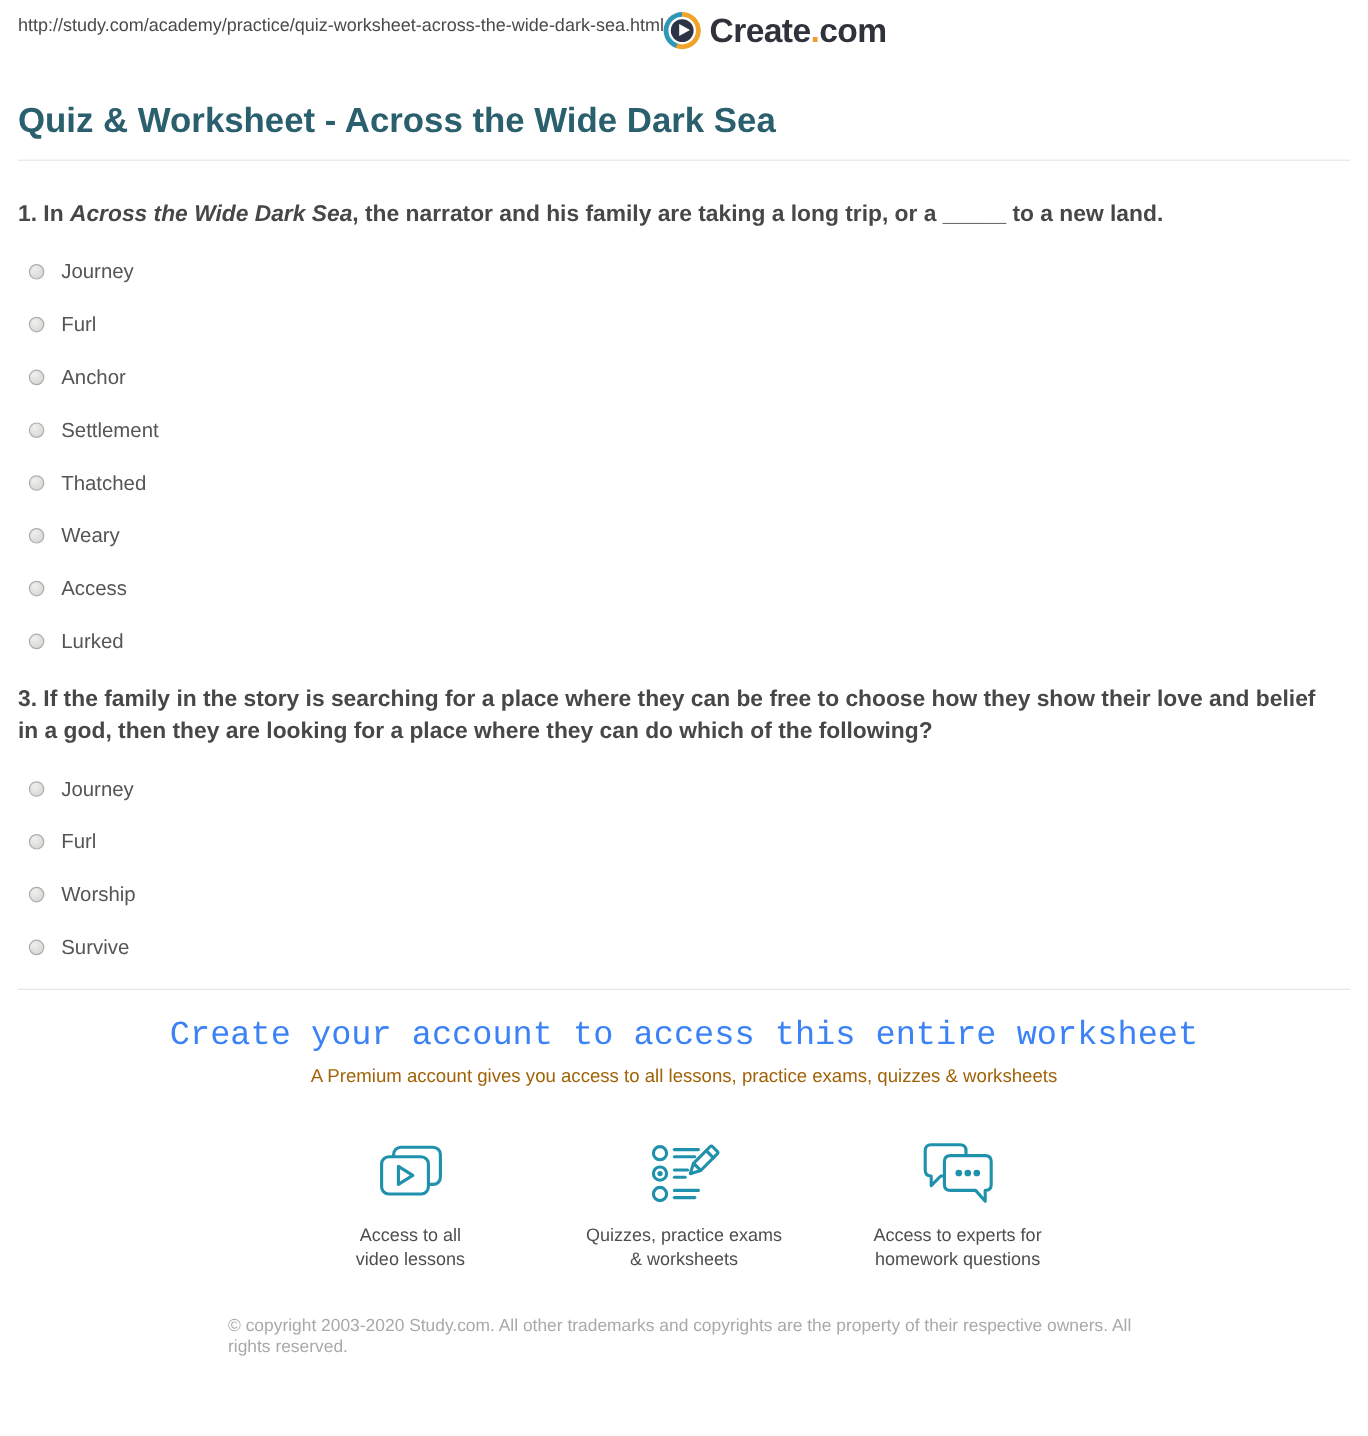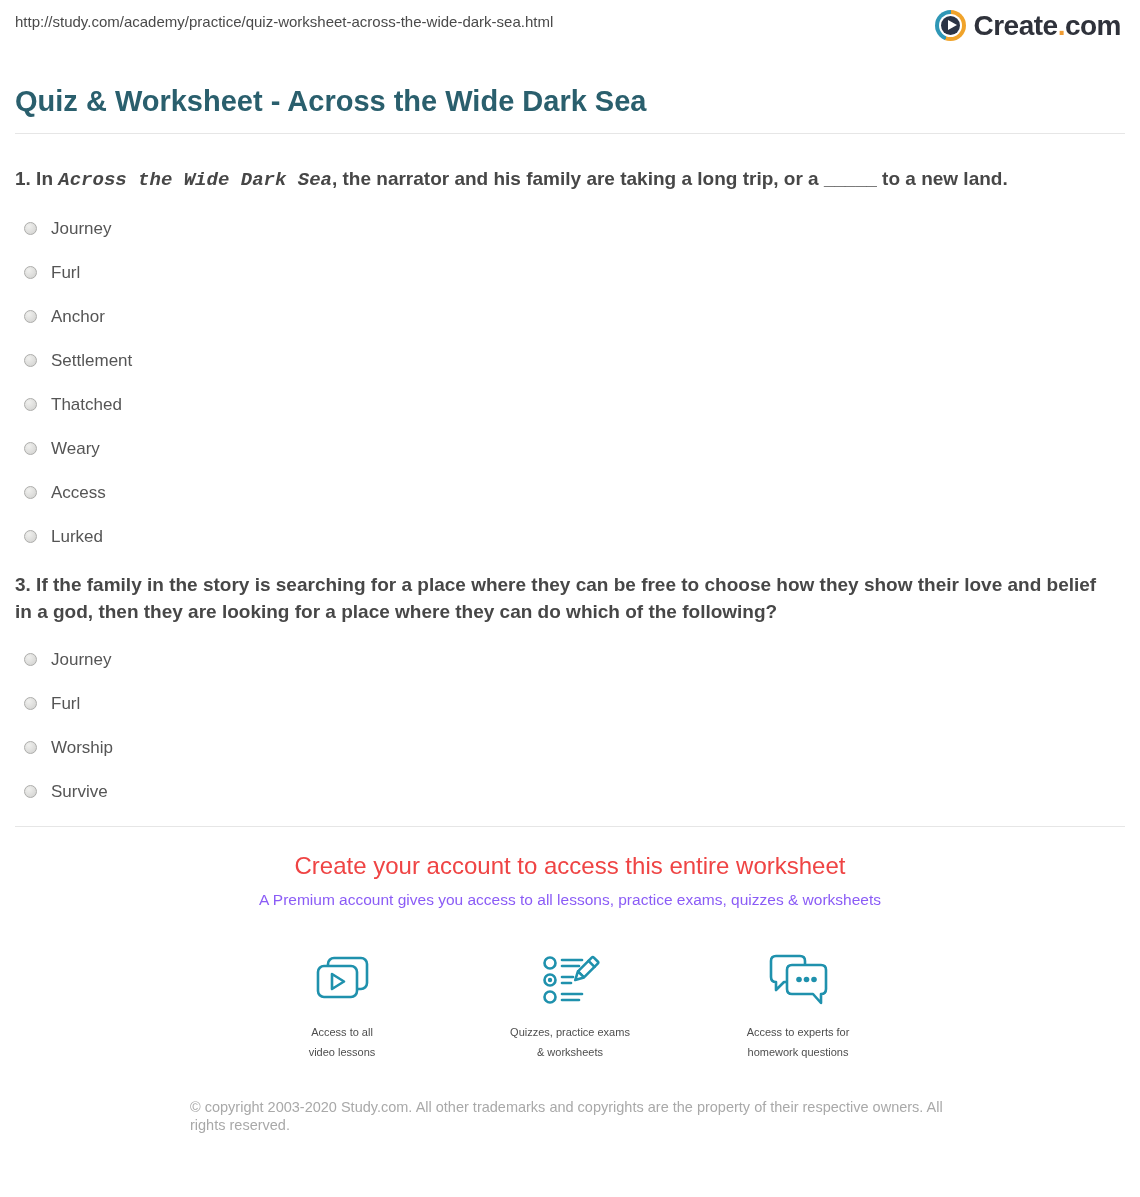--- a/index.html
+++ b/index.html
@@ -5,56 +5,56 @@
   html,body{margin:0;padding:0;background:#fff;}
   body{
     width:1140px;
     font-family:"Liberation Sans","DejaVu Sans",sans-serif;
     color:#4a4a4a;
     -webkit-font-smoothing:antialiased;
   }
   .page{width:1140px;box-sizing:border-box;padding:0 15px;}
 
   
-  .topbar{display:flex;justify-content:space-between;align-items:flex-start;padding-top:10px;height:46px;}
+  .topbar{display:flex;align-items:flex-start;padding-top:10px;height:46px;}
   .url{font-size:15px;color:#4a4a4a;padding-top:3px;}
   .logo{display:flex;align-items:center;gap:7px;padding-right:4px;}
   .logo-mark{width:31px;height:31px;border-radius:50%;position:relative;
     background:conic-gradient(from 200deg,#2f97b6 0 160deg,#f0a32a 160deg 360deg);}
   .logo-mark::before{content:"";position:absolute;inset:4px;background:#fff;border-radius:50%;}
   .logo-mark::after{content:"";position:absolute;inset:6px;background:#2b3445;border-radius:50%;}
   .logo-play{position:absolute;left:13px;top:10px;width:0;height:0;z-index:2;
     border-left:9px solid #fff;border-top:5.5px solid transparent;border-bottom:5.5px solid transparent;}
   .logo-text{font-size:28px;font-weight:600;color:#2f323b;letter-spacing:-0.5px;line-height:31px;}
   .logo-text .dot{color:#f09c33;}
 
   
   h1.page-title{margin:27px 0 0 0;font-size:29px;font-weight:700;color:#2a5f6d;line-height:36px;}
   .divider{border:none;border-top:1px solid #e6e6e6;margin:14px 0 0 0;}
 
   
   .quiz{margin-top:31px;}
   .question-block{margin-bottom:20px;}
   .question{font-size:19px;font-weight:700;color:#474747;line-height:1.45;margin:0 0 24px 0;max-width:1095px;}
-  .question .italic{font-style:italic;font-family:Liberation Mono, monospace;}
+  .question .italic{font-style:italic;}
   .option{display:flex;align-items:center;gap:14px;margin-bottom:24px;margin-left:9px;height:20px;}
   .radio{width:11px;height:11px;border-radius:50%;border:1px solid #adadab;flex:0 0 auto;
     background:radial-gradient(circle at 35% 30%,#f0f0ee 0%,#dddddb 60%,#cfcfcd 100%);}
   .option-label{font-size:17px;color:#555;line-height:20px;}
 
   .divider2{border:none;border-top:1px solid #e6e6e6;margin:20px 0 0 0;}
 
   
   .cta{text-align:center;margin-top:24px;}
-  .cta-heading{font-size:24px;font-weight:400;color:#ef4444;margin:0;line-height:30px;}
-  .cta-sub{font-size:15.5px;color:#8b5cf6;margin-top:9px;line-height:20px;}
+  .cta-heading{font-size:28px;font-weight:400;color:#3b82f6;margin:0;line-height:30px;font-family:Liberation Mono, monospace;}
+  .cta-sub{font-size:15.5px;color:#a16207;margin-top:9px;line-height:20px;}
   .features{display:flex;justify-content:center;align-items:flex-start;gap:28px;margin-top:42px;}
   .feature{width:200px;display:flex;flex-direction:column;align-items:center;}
   .feature .icon-wrap{height:55px;display:flex;align-items:flex-end;justify-content:center;margin-bottom:15px;}
-  .feature-label{font-size:11px;color:#4e4e4e;line-height:20px;text-align:center;}
+  .feature-label{font-size:15px;color:#4e4e4e;line-height:20px;text-align:center;}
 
   
   .footer{margin-top:36px;padding-bottom:28px;}
   .copyright{max-width:760px;margin:0 auto;text-align:left;font-size:14.5px;color:#a9a9a9;line-height:18px;}
 
   svg .st{fill:none;stroke:#1f91ad;stroke-width:2.6;stroke-linecap:round;stroke-linejoin:round;}
   svg .stw{fill:#fff;stroke:#1f91ad;stroke-width:2.6;stroke-linecap:round;stroke-linejoin:round;}
   svg .fill{fill:#1f91ad;stroke:none;}
 </style>
 </head>

